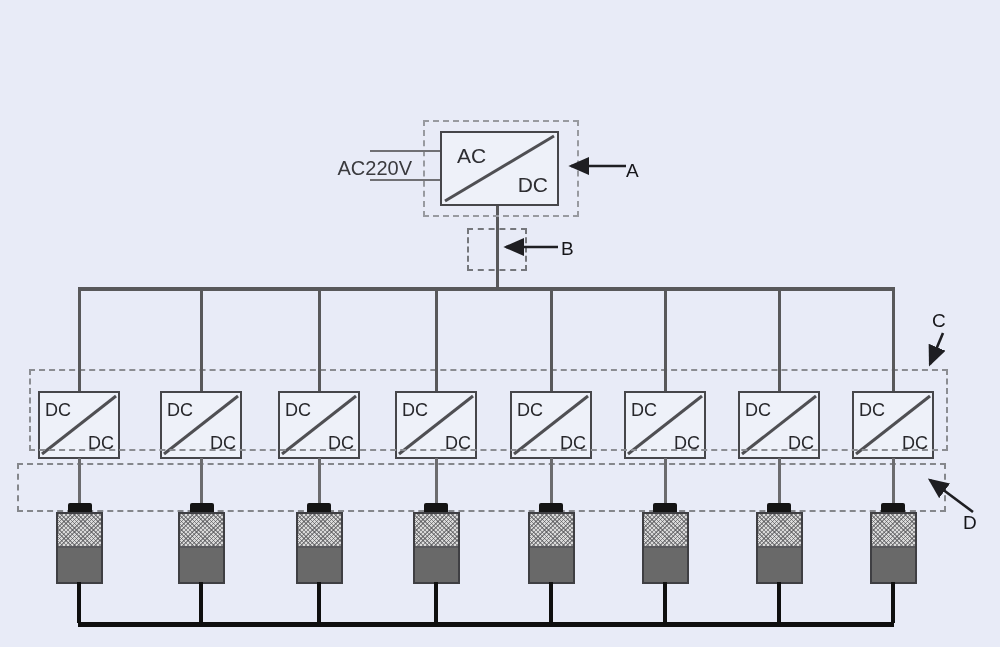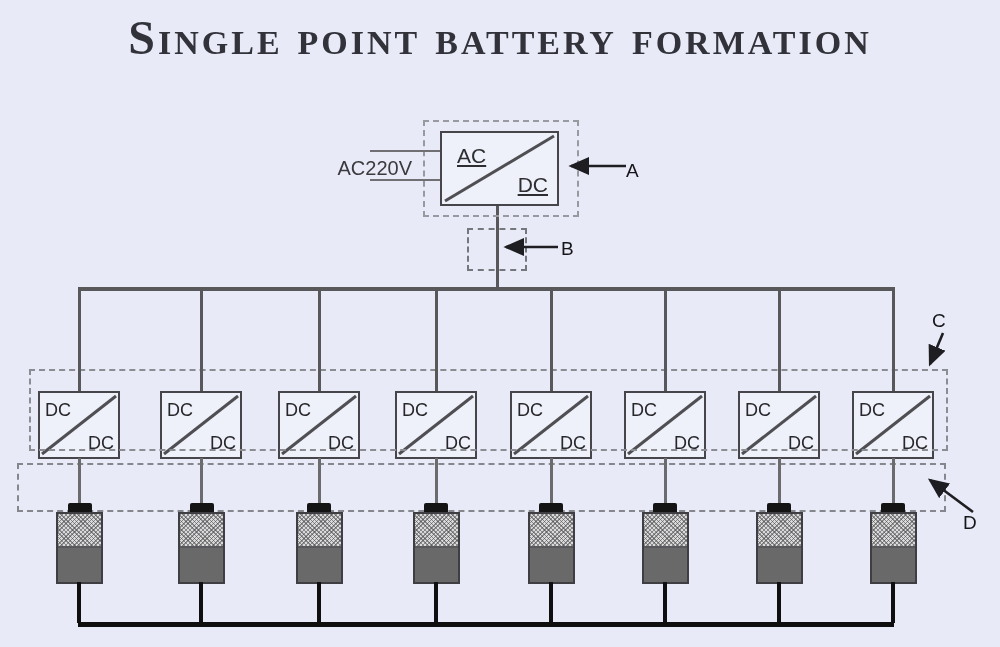--- a/index.html
+++ b/index.html
@@ -11,21 +11,21 @@
          font-size:48px;letter-spacing:3px;color:#32323a;}
   
   .hline{position:absolute;background:#58585a;}
   .vline{position:absolute;background:#58585a;}
   .blk{background:#0f0f0f !important;}
   
   .dash-a{position:absolute;left:423px;top:120px;width:152px;height:93px;
           border:2px dashed #989aa0;z-index:2;}
   .acdc{position:absolute;left:440px;top:131px;width:115px;height:71px;
         border:2.5px solid #46464a;background:#eef1f9;z-index:3;}
-  .acdc .lbl{position:absolute;font-size:21px;color:#2e2e32;text-decoration:underline;}
+  .acdc .lbl{position:absolute;font-size:21px;color:#2e2e32;}
   .ac-in-lbl{position:absolute;left:322px;top:157px;width:90px;text-align:right;
              font-size:20px;color:#3a3a3e;z-index:5;}
   
   .dash-b{position:absolute;left:467px;top:228px;width:56px;height:39px;
           border:2.5px dashed #717press37a;border:2.5px dashed #75777c;z-index:2;}
   
   .c-rect{position:absolute;left:29px;top:369px;width:915px;height:78px;
           border:2.5px dashed #8b8d92;z-index:3;}
   .d-rect{position:absolute;left:17px;top:463px;width:925px;height:45px;
           border:2.5px dashed #85878c;z-index:1;}
@@ -48,21 +48,20 @@
   .bdrop{position:absolute;top:582px;width:4px;height:41px;background:#0f0f0f;z-index:4;}
   
   .callout{position:absolute;font-size:19px;color:#16161a;z-index:6;}
   .arrow{position:absolute;z-index:6;}
 </style>
 </head>
 <body>
 
 <div class="stage">
 
-  <div class="title">Single point battery formation</div>
 
   <div class="dash-a"></div>
   <div class="hline" style="left:370px;top:150px;width:71px;height:2px;background:#707074;z-index:3;"></div>
   <div class="hline" style="left:370px;top:179px;width:71px;height:2px;background:#707074;z-index:3;"></div>
   <div class="ac-in-lbl">AC220V</div>
   <div class="acdc">
     <svg width="115" height="71">
       <line x1="3" y1="68" x2="112" y2="3" stroke="#4f4f53" stroke-width="3"></line>
     </svg>
     <span class="lbl" style="left:15px;top:11px;">AC</span>

